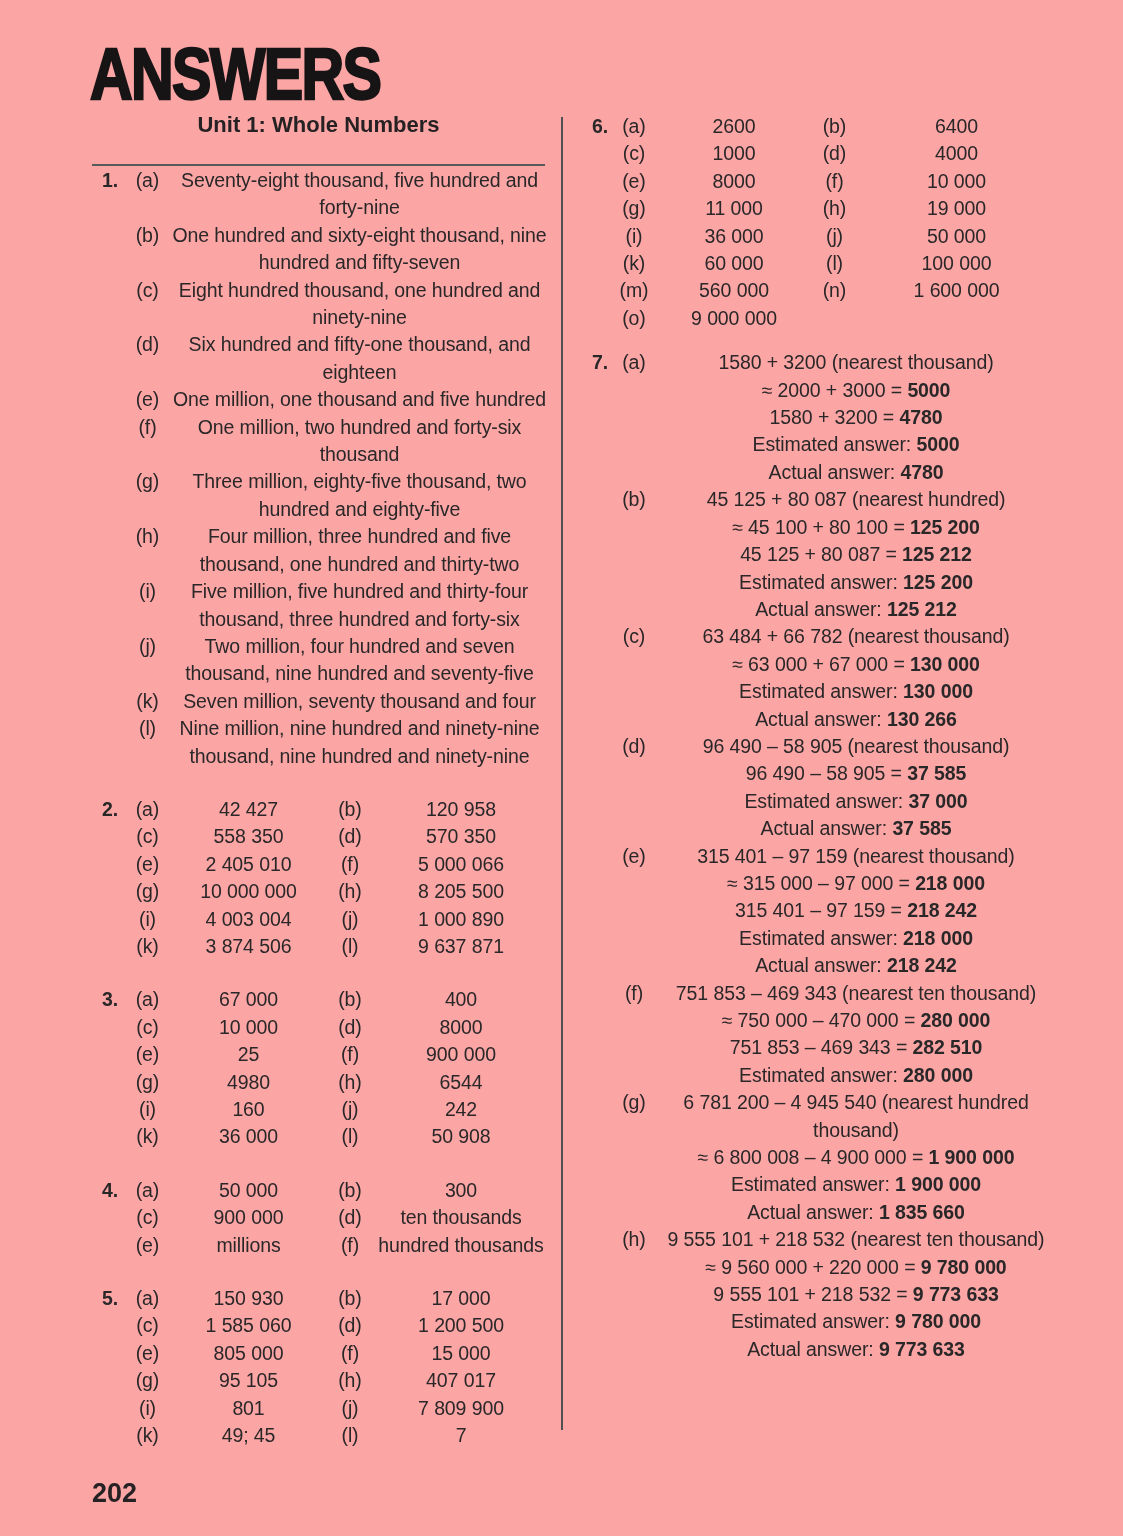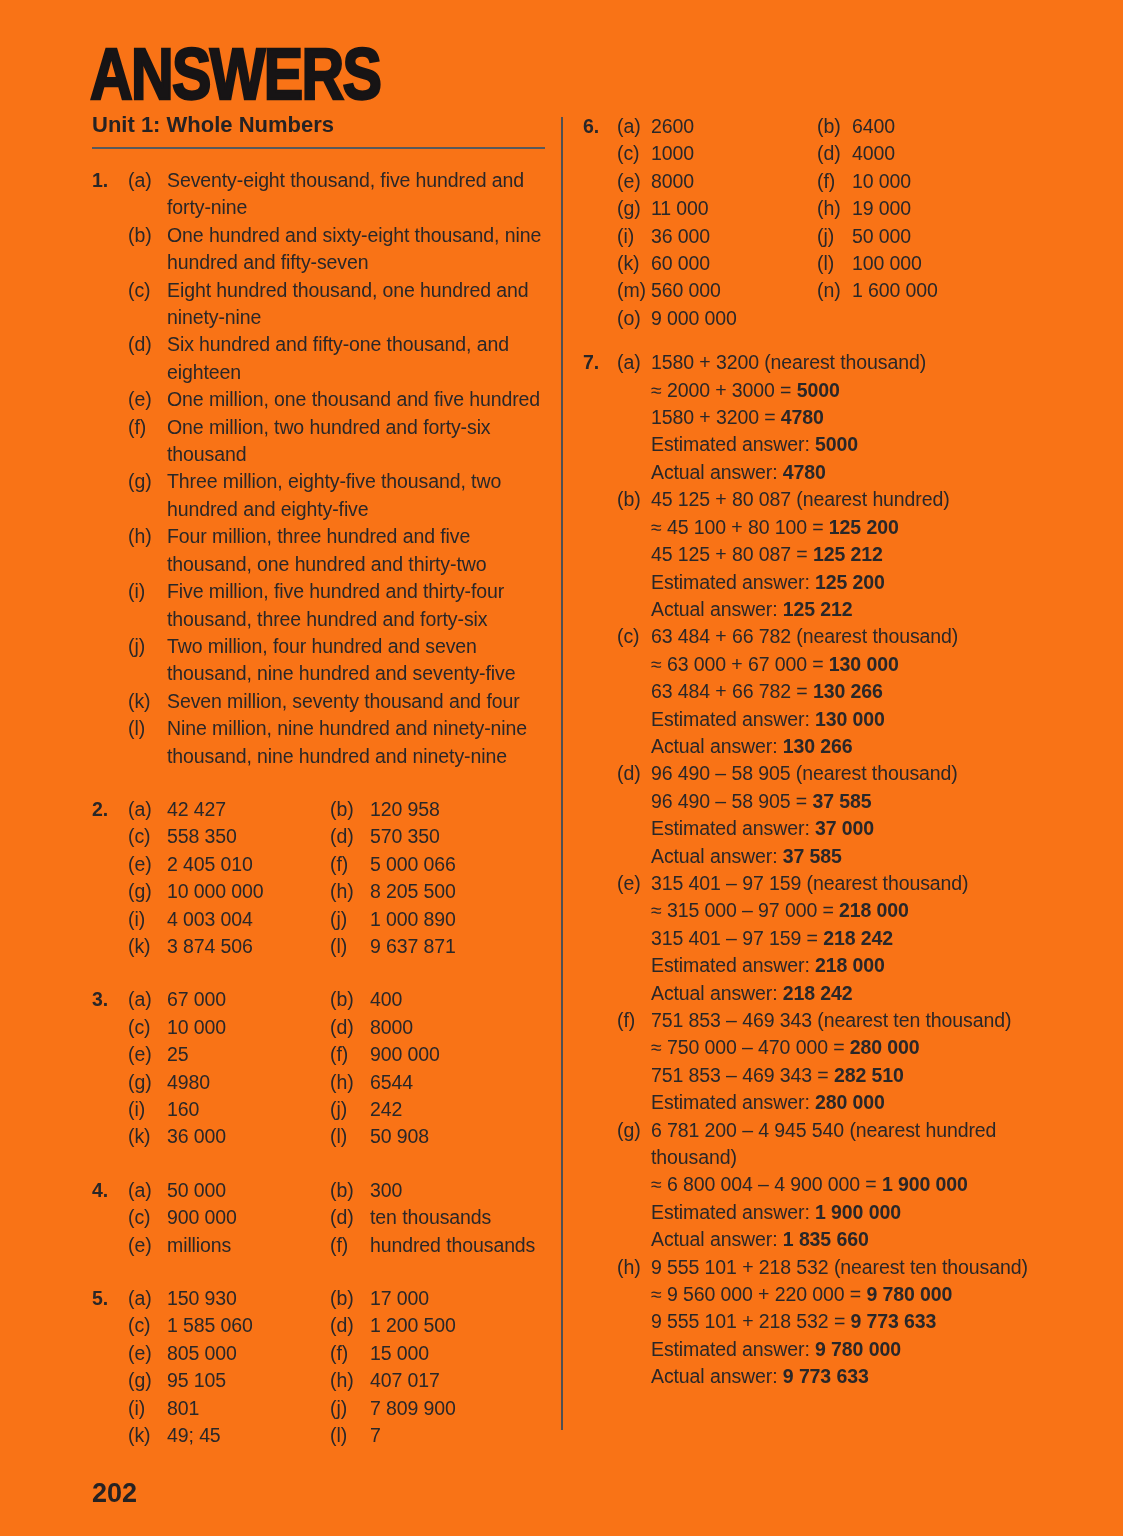--- a/index.html
+++ b/index.html
@@ -6,22 +6,23 @@
     margin: 0;
     padding: 0;
     background: #ffffff;
     font-family: "Liberation Sans", sans-serif;
     color: #2a2728;
   }
   .page {
     position: relative;
     width: 1123px;
     height: 1536px;
-    background: #f97316;
+    background: #fca5a5;
     overflow: hidden;
+    text-align: center;
   }
   .title {
     position: absolute;
     left: 90px;
     top: 38px;
     font-size: 72px;
     line-height: 1;
     font-weight: bold;
     letter-spacing: -2px;
     color: #171415;
@@ -30,21 +31,21 @@
     -webkit-text-stroke: 2.5px #171415;
   }
   .unit-heading {
     position: absolute;
     left: 92px;
     top: 112px;
     width: 453px;
     font-size: 22px;
     font-weight: bold;
     color: #262223;
-    padding-bottom: 9px;
+    padding-bottom: 26px;
     border-bottom: 2px solid #58595b;
   }
   .divider {
     position: absolute;
     left: 561px;
     top: 117px;
     width: 2px;
     height: 1313px;
     background: #4f5052;
   }
@@ -474,24 +475,20 @@
           <div class="work-row">
             <span class="lab">(c)</span>
             <span class="txt"><span>63 484 + 66 782 (nearest thousand)</span><strong></strong></span>
           </div>
 
           <div class="work-row">
             <span class="lab"></span>
             <span class="txt"><span>≈ 63 000 + 67 000 = </span><strong>130 000</strong></span>
           </div>
 
-          <div class="work-row">
-            <span class="lab"></span>
-            <span class="txt"><span>63 484 + 66 782 = </span><strong>130 266</strong></span>
-          </div>
 
           <div class="work-row">
             <span class="lab"></span>
             <span class="txt"><span>Estimated answer: </span><strong>130 000</strong></span>
           </div>
 
           <div class="work-row">
             <span class="lab"></span>
             <span class="txt"><span>Actual answer: </span><strong>130 266</strong></span>
           </div>
@@ -563,21 +560,21 @@
           </div>
 
 
           <div class="work-row">
             <span class="lab">(g)</span>
             <span class="txt"><span>6 781 200 – 4 945 540 (nearest hundred thousand)</span><strong></strong></span>
           </div>
 
           <div class="work-row">
             <span class="lab"></span>
-            <span class="txt"><span>≈ 6 800 004 – 4 900 000 = </span><strong>1 900 000</strong></span>
+            <span class="txt"><span>≈ 6 800 008 – 4 900 000 = </span><strong>1 900 000</strong></span>
           </div>
 
 
           <div class="work-row">
             <span class="lab"></span>
             <span class="txt"><span>Estimated answer: </span><strong>1 900 000</strong></span>
           </div>
 
           <div class="work-row">
             <span class="lab"></span>

